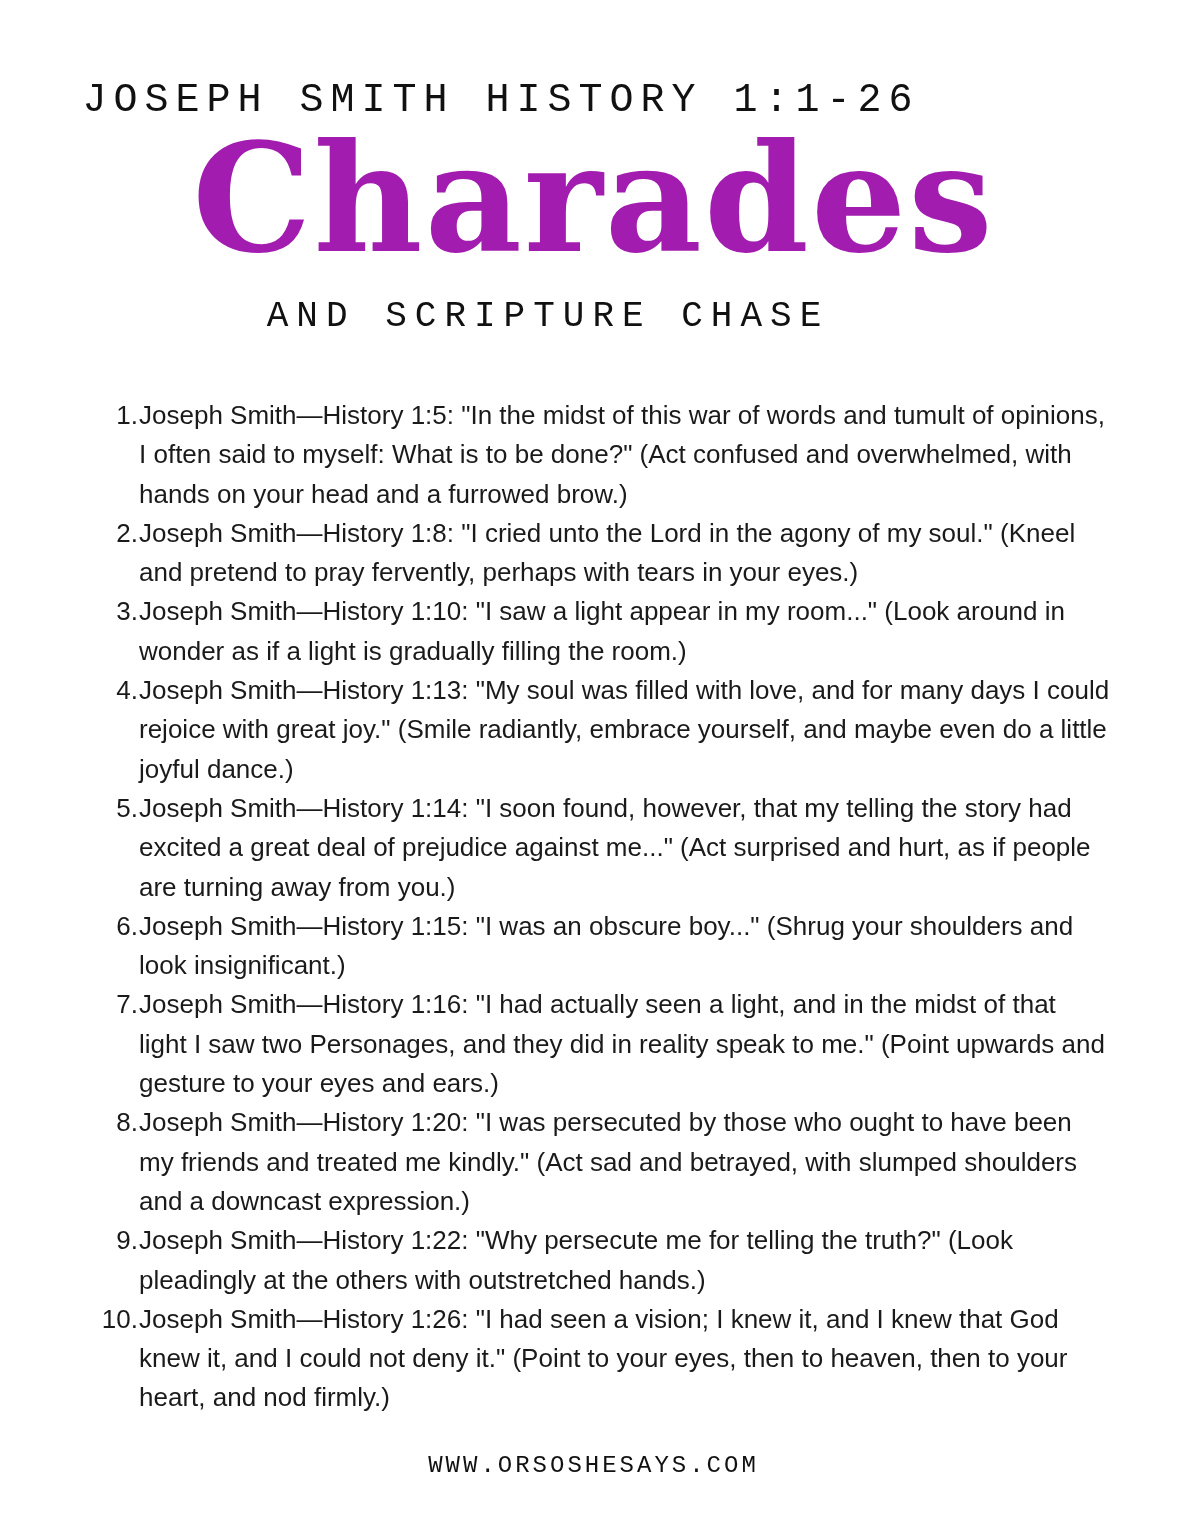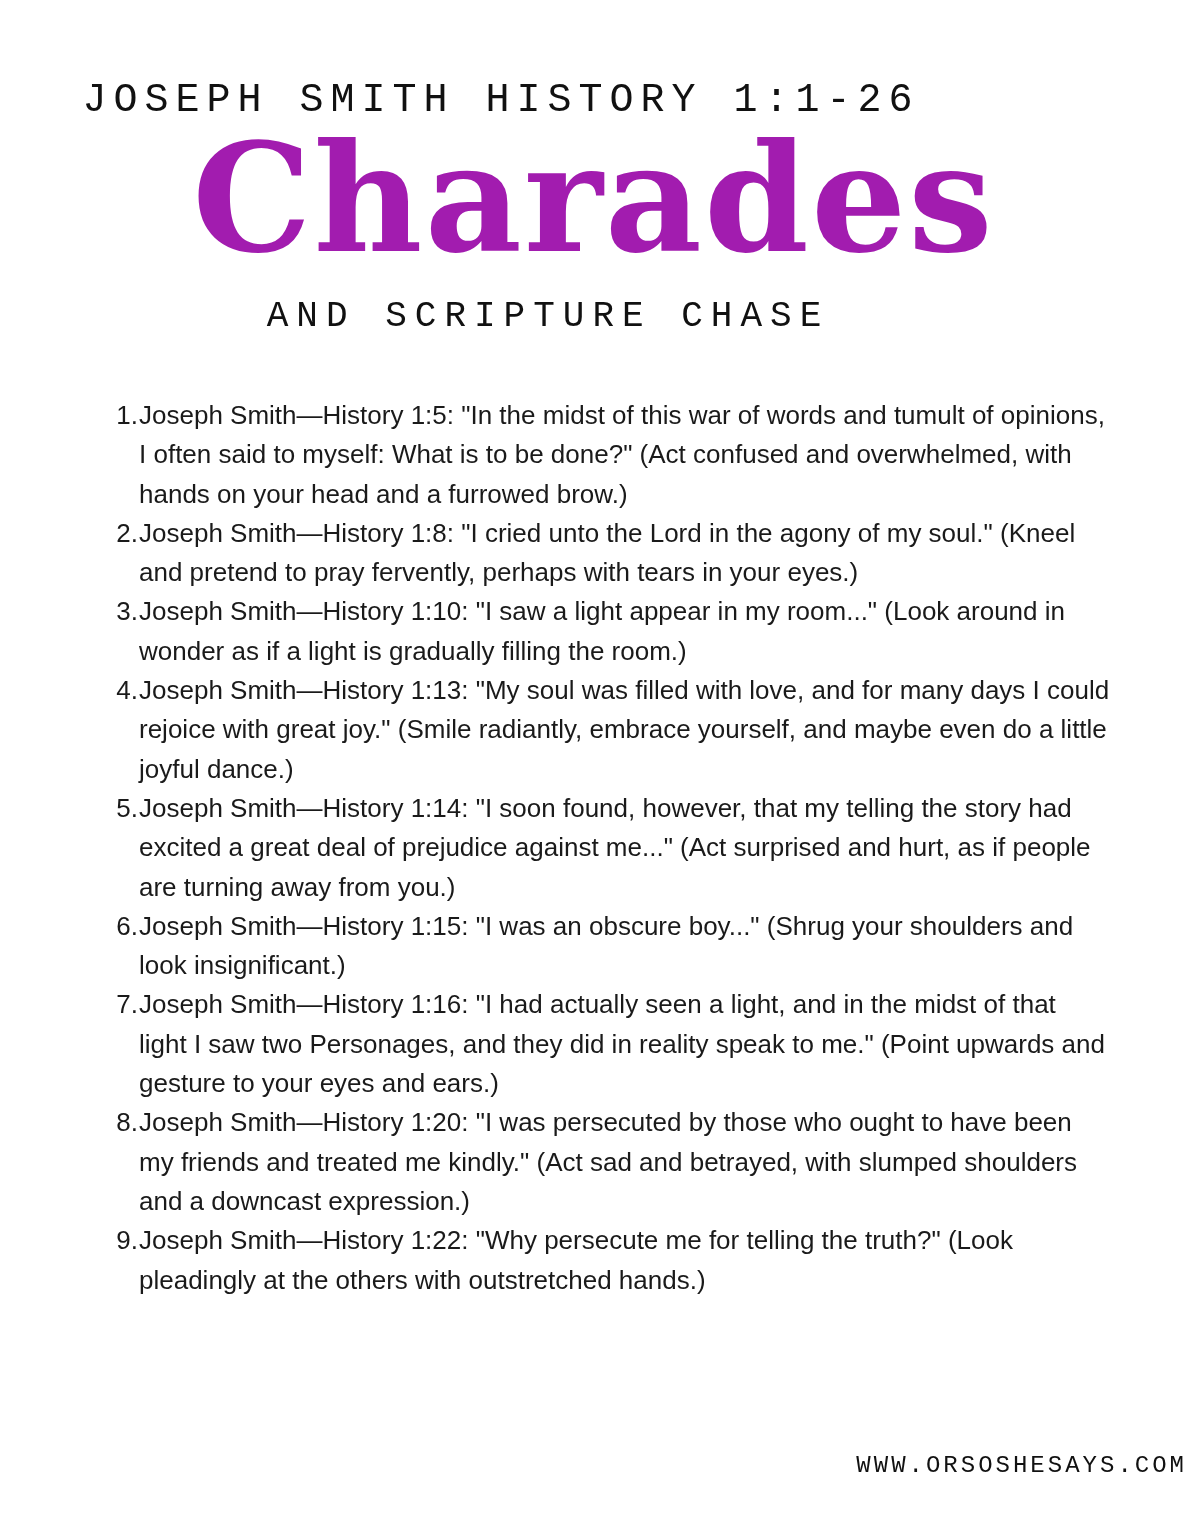--- a/index.html
+++ b/index.html
@@ -23,21 +23,21 @@
   .list {
     position: absolute; left: 90px; top: 396px; width: 1020px;
     margin: 0; padding: 0; list-style: none;
     font-family: "Liberation Sans", "DejaVu Sans", sans-serif;
     font-size: 26px; line-height: 39.3px; color: #1a1a1a;
   }
   .list li { display: flex; }
   .list .num { width: 48px; flex: 0 0 48px; text-align: right; }
   .list .txt { flex: 1; padding-left: 1px; }
   .footer {
-    position: absolute; left: 0; width: 1187px; top: 1452px; text-align: right;
+    position: absolute; left: 0; width: 1187px; top: 1452px; text-align: center;
     font-family: "Liberation Mono", "DejaVu Sans Mono", monospace;
     font-size: 24px; letter-spacing: 3px; color: #111;
   }
 </style>
 </head>
 <body>
 
 <div class="subtitle-top">JOSEPH SMITH HISTORY 1:1-26</div>
 <div class="title">Charades</div>
 <div class="subtitle-bottom">AND SCRIPTURE CHASE</div>
@@ -72,15 +72,19 @@
       <span class="txt">Joseph Smith—History 1:16: "I had actually seen a light, and in the midst of that light I saw two Personages, and they did in reality speak to me." (Point upwards and gesture to your eyes and ears.)</span>
     </li>
   <li>
       <span class="num">8.</span>
       <span class="txt">Joseph Smith—History 1:20: "I was persecuted by those who ought to have been my friends and treated me kindly." (Act sad and betrayed, with slumped shoulders and a downcast expression.)</span>
     </li>
   <li>
       <span class="num">9.</span>
       <span class="txt">Joseph Smith—History 1:22: "Why persecute me for telling the truth?" (Look pleadingly at the others with outstretched hands.)</span>
     </li>
+  <li>
+      <span class="num">10.</span>
+      <span class="txt">Joseph Smith—History 1:26: "I had seen a vision; I knew it, and I knew that God knew it, and I could not deny it." (Point to your eyes, then to heaven, then to your heart, and nod firmly.)</span>
+    </li>
 </ol>
 
 <div class="footer">WWW.ORSOSHESAYS.COM</div>
 
 </body></html>

